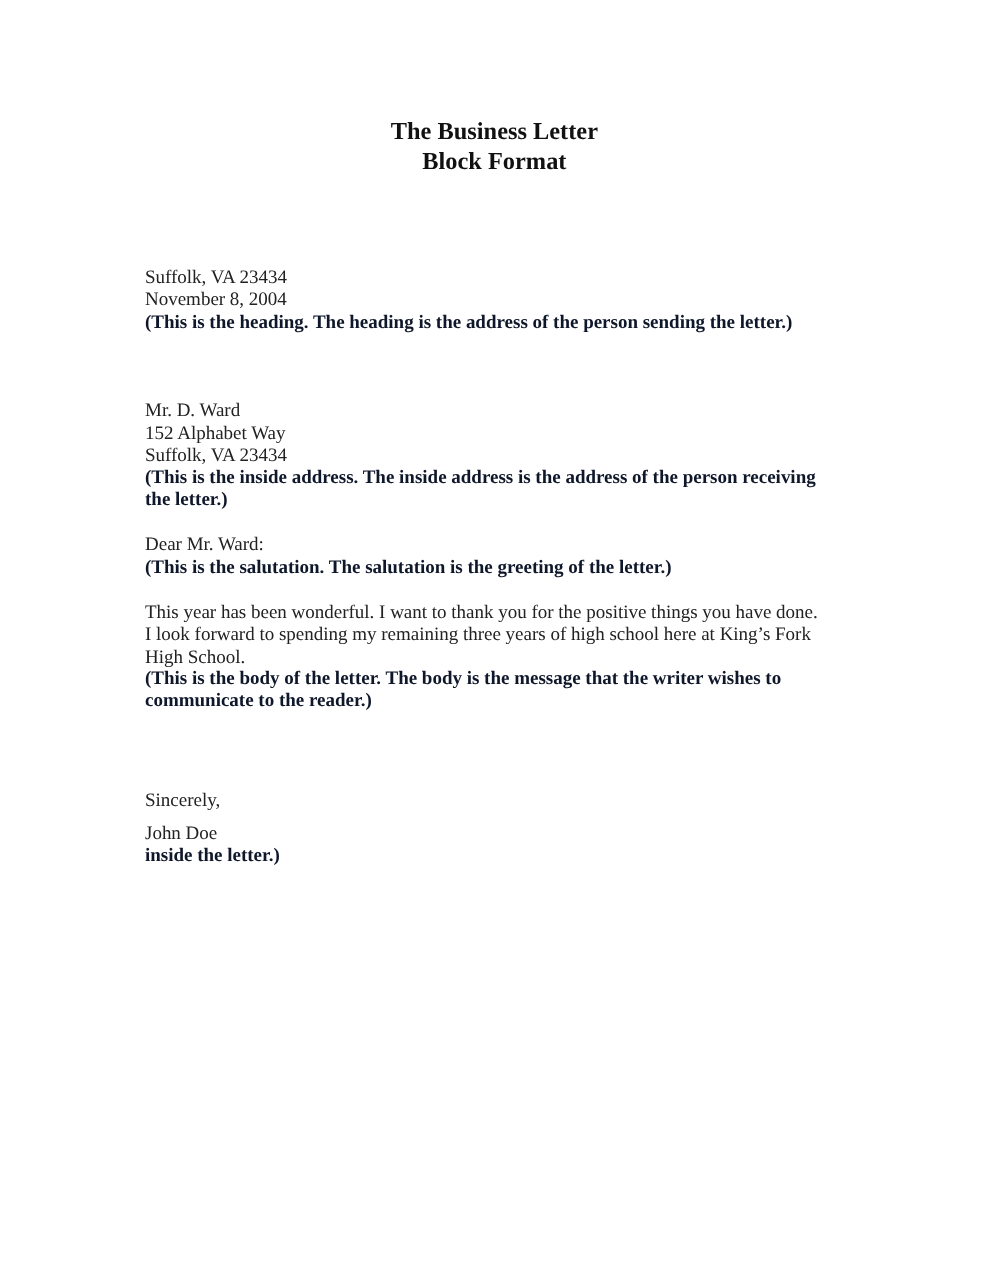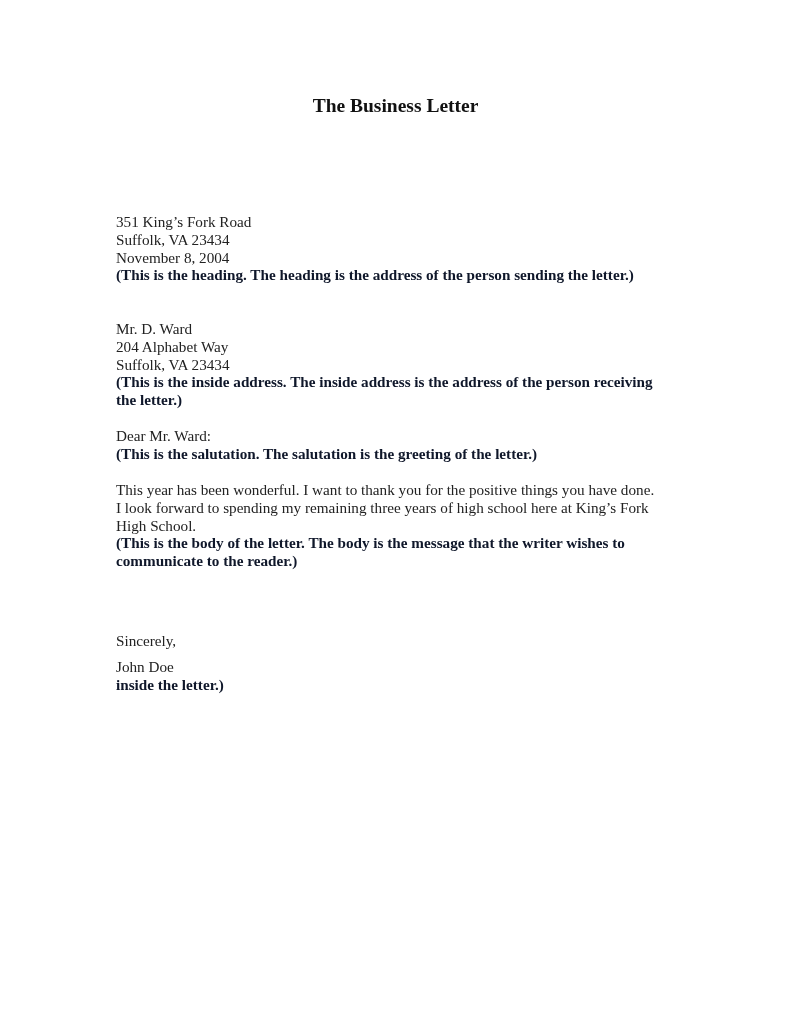--- a/index.html
+++ b/index.html
@@ -12,31 +12,31 @@
     .t2 { top: 118px; }
     .block { position: absolute; left: 116px; width: 560px; font-size: 15.2px; line-height: 17.8px; color: #222; }
     .block div { white-space: nowrap; }
     .note { font-weight: bold; color: #0f172a; white-space: normal !important; }
   </style>
 </head>
 <body>
 
 <div class="page">
   <div class="title t1">The Business Letter</div>
+  <div class="title t2">Block Format</div>
 
   <div class="block" style="top:213px;">
-    <div>351 King’s Fork Road</div>
     <div>Suffolk, VA 23434</div>
     <div>November 8, 2004</div>
     <div class="note" style="white-space:nowrap !important;">(This is the heading. The heading is the address of the person sending the letter.)</div>
   </div>
 
   <div class="block" style="top:320px;">
     <div>Mr. D. Ward</div>
-    <div>204 Alphabet Way</div>
+    <div>152 Alphabet Way</div>
     <div>Suffolk, VA 23434</div>
     <div class="note" style="white-space:nowrap !important;font-family:Liberation Serif, serif;">(This is the inside address. The inside address is the address of the person receiving</div>
     <div class="note">the letter.)</div>
   </div>
 
   <div class="block" style="top:481px;">
     <div>This year has been wonderful. I want to thank you for the positive things you have done.</div>
     <div>I look forward to spending my remaining three years of high school here at King’s Fork</div>
     <div>High School.</div>
     <div class="note" style="white-space:nowrap !important;">(This is the body of the letter. The body is the message that the writer wishes to</div>

